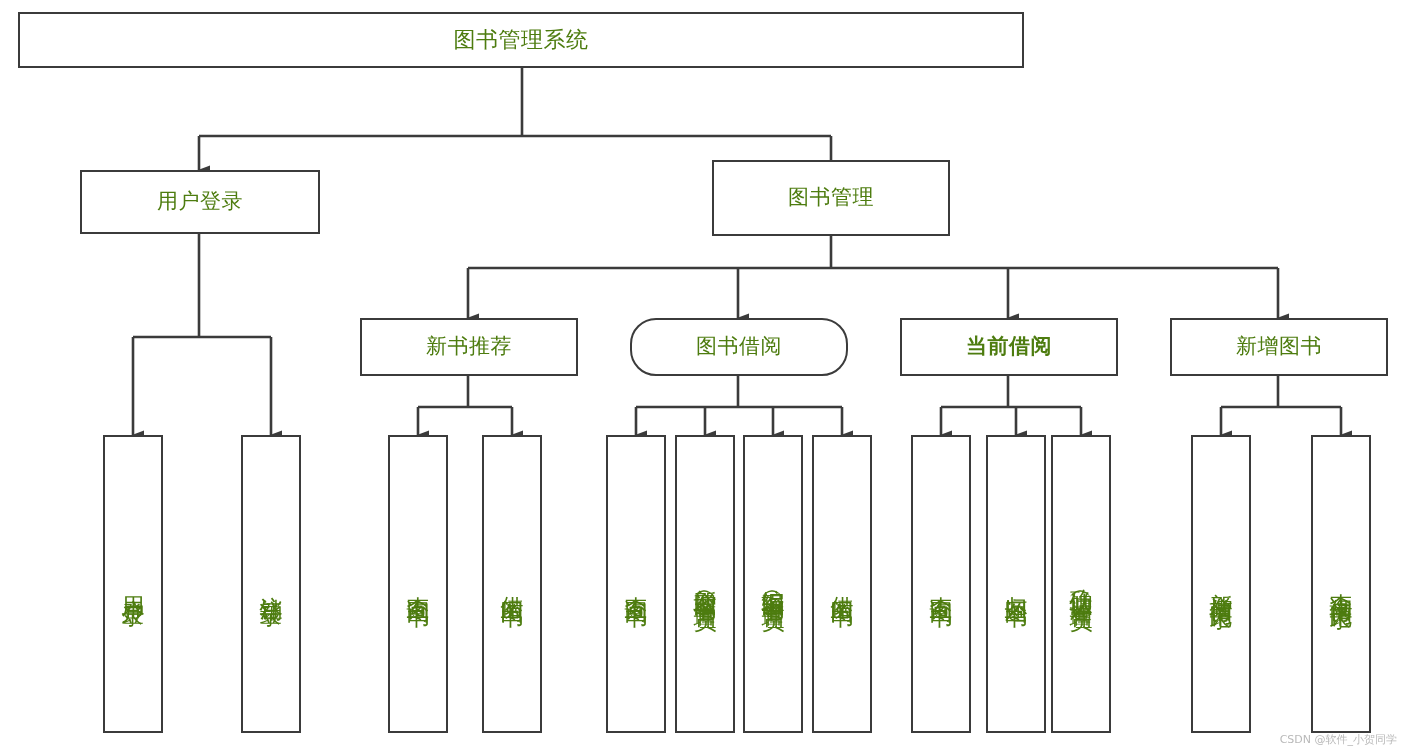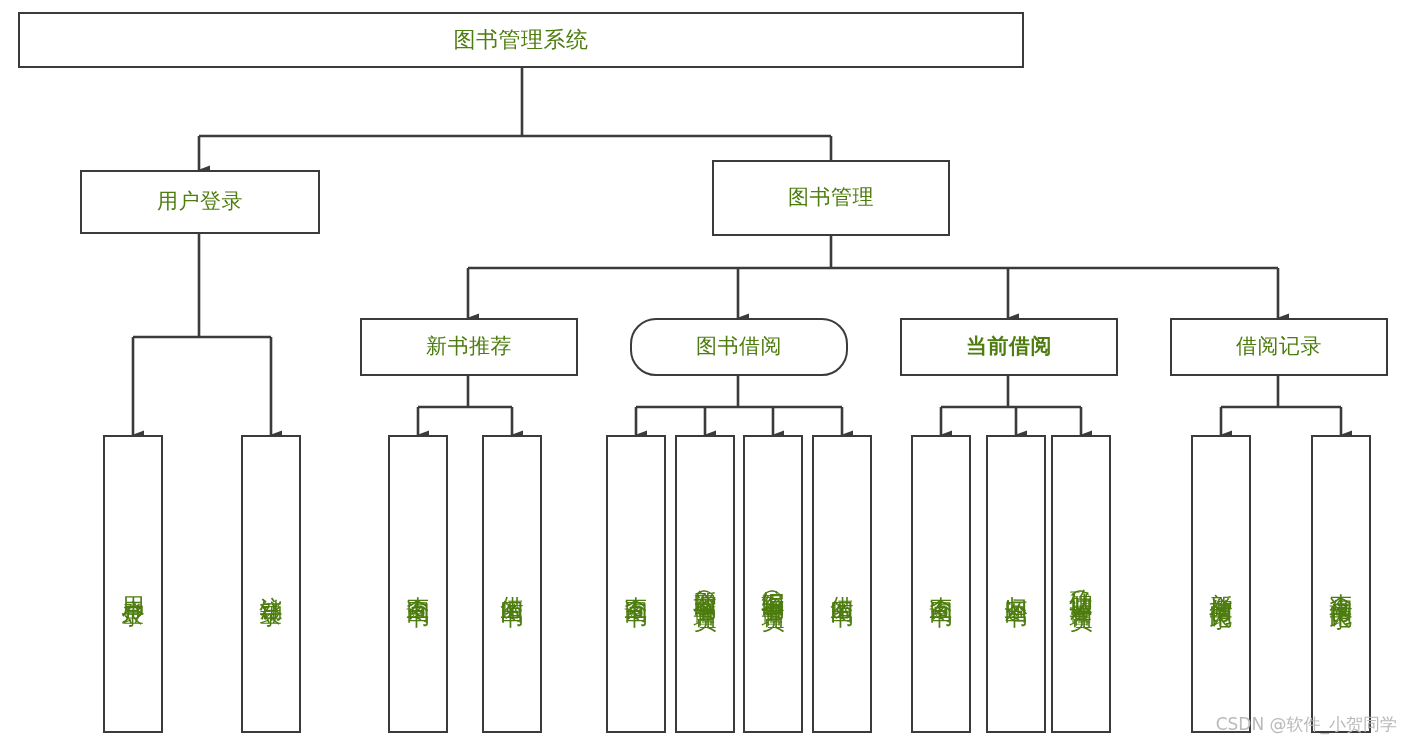--- a/index.html
+++ b/index.html
@@ -45,22 +45,22 @@
     writing-mode:vertical-rl;
     text-orientation:upright;
     font-size:23px;
     line-height:1.0;
     letter-spacing:3px;
     white-space:normal;
   }
 
   .watermark{
     position:absolute;
-    right:8px;bottom:11px;
-    font-size:17px;
+    right:8px;bottom:0;
+    font-size:11px;
     color:#b9b9b9;
     z-index:5;
     white-space:nowrap;
     font-family:"DejaVu Sans","Liberation Sans",sans-serif;
   }
 </style>
 </head>
 <body>
 
 <div id="canvas">
@@ -129,21 +129,21 @@
   <div class="node h-node" style="left:360px;top:318px;width:218px;height:58px;">
     <span class="lbl">新书推荐</span>
   </div>
   <div class="node h-node" style="left:630px;top:318px;width:218px;height:58px;border-radius:26px;">
     <span class="lbl">图书借阅</span>
   </div>
   <div class="node h-node" style="left:900px;top:318px;width:218px;height:58px;font-weight:bold;">
     <span class="lbl">当前借阅</span>
   </div>
   <div class="node h-node" style="left:1170px;top:318px;width:218px;height:58px;">
-    <span class="lbl">借阅记录</span>
+    <span class="lbl">新增图书</span>
   </div>
 
   <div class="node leaf" style="left:103px;top:435px;width:60px;height:298px;">
     <span class="lbl">用户登录</span>
   </div>
   <div class="node leaf" style="left:241px;top:435px;width:60px;height:298px;">
     <span class="lbl">注销登录</span>
   </div>
 
   <div class="node leaf" style="left:388px;top:435px;width:60px;height:298px;">

